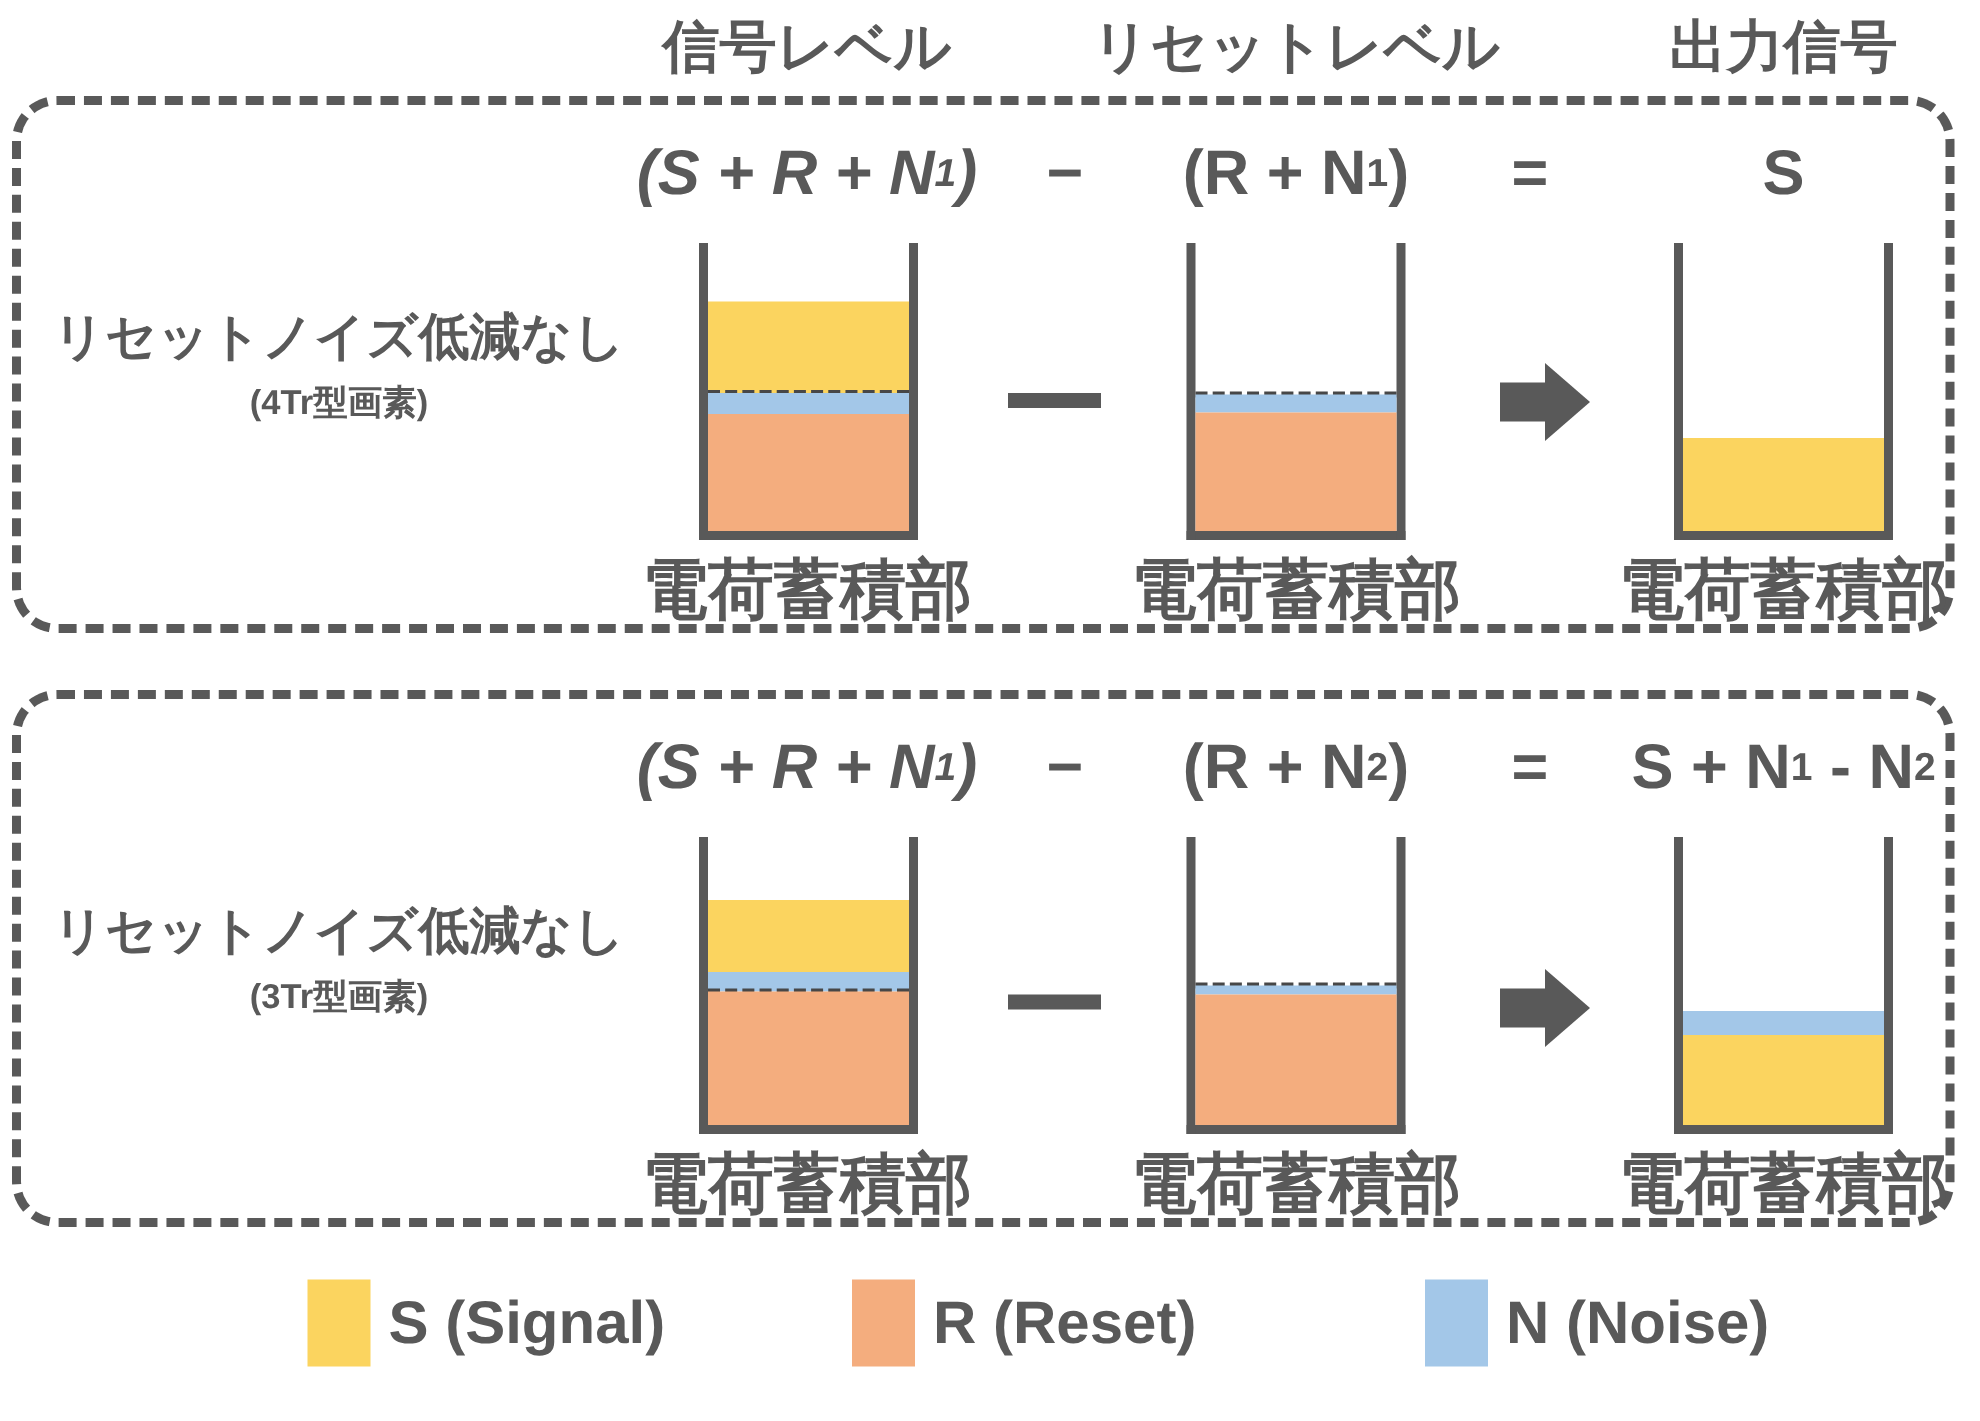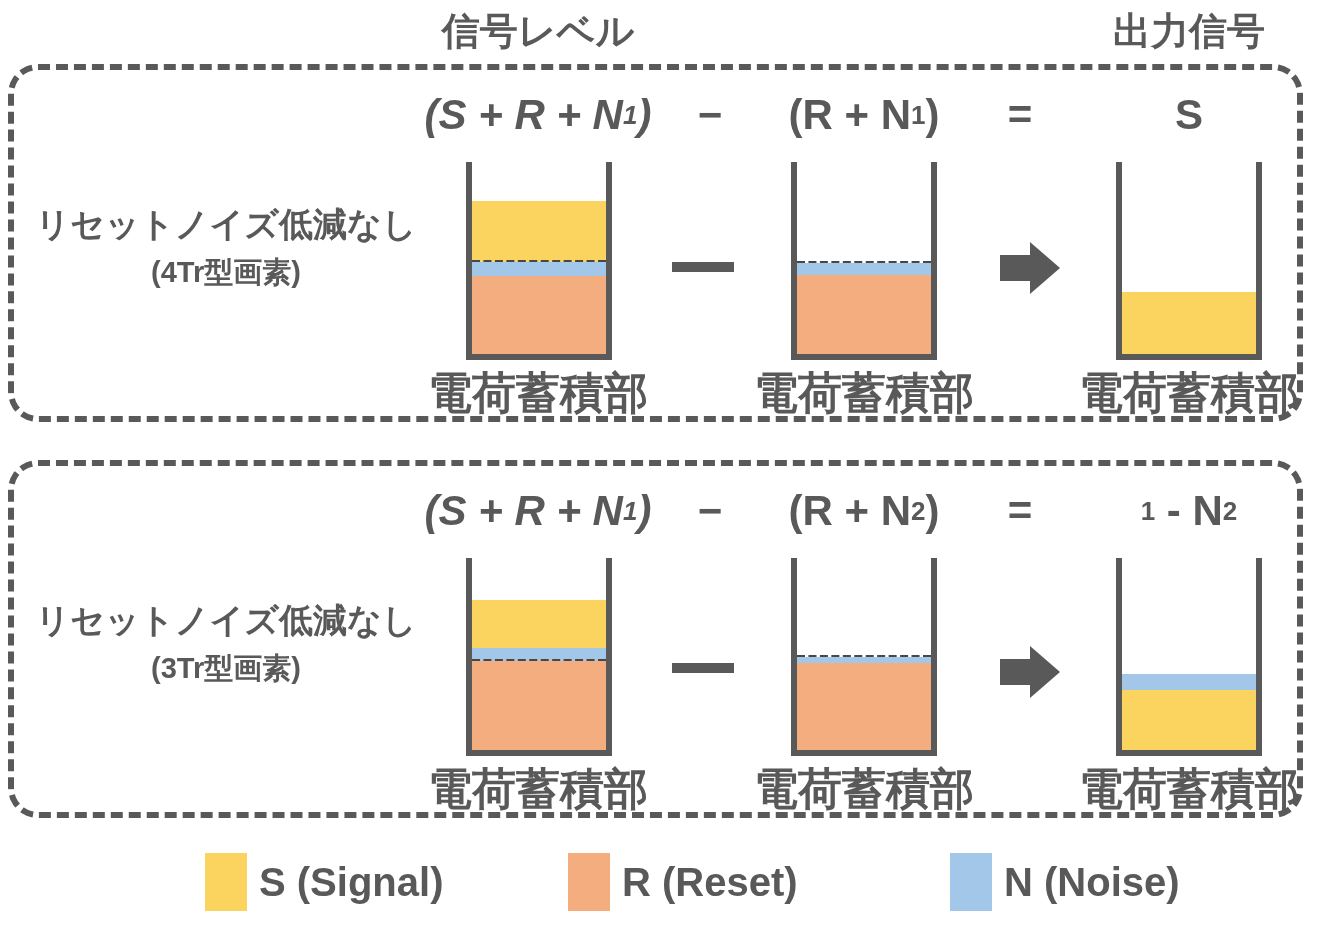--- a/index.html
+++ b/index.html
@@ -60,21 +60,21 @@
     text-align: center;
     font-size: 34px;
     white-space: nowrap;
   }
   .panel-label-2 {
     position: absolute;
     left: 7px;
     top: 183px;
     width: 410px;
     text-align: center;
-    font-size: 29px;
+    font-size: 23px;
     white-space: nowrap;
   }
 
   
   .f-term {
     position: absolute;
     top: 20px;
     height: 50px;
     display: flex;
     align-items: center;
@@ -180,20 +180,21 @@
   .legend-item.l3 { left: 950px; }
   .swatch { width: 42px; height: 58px; }
   .legend-label { font-size: 40px; white-space: nowrap; }
 </style>
 </head>
 <body>
 
 <div class="page">
 
   <div class="col-header h1">信号レベル</div>
+  <div class="col-header h2">リセットレベル</div>
   <div class="col-header h3">出力信号</div>
 
   <section class="panel p1">
     <div class="panel-label-1">リセットノイズ低減なし</div>
     <div class="panel-label-2">(4Tr型画素)</div>
 
     <div class="f-term ft1"><span>(S + R + N</span><span class="sub">1</span><span>)</span></div>
     <div class="f-term ftm"><span>−</span></div>
     <div class="f-term ft2"><span>(R + N</span><span class="sub">1</span><span>)</span></div>
     <div class="f-term fte"><span>=</span></div>
@@ -230,21 +231,21 @@
   </section>
 
   <section class="panel p2">
     <div class="panel-label-1">リセットノイズ低減なし</div>
     <div class="panel-label-2">(3Tr型画素)</div>
 
     <div class="f-term ft1"><span>(S + R + N</span><span class="sub">1</span><span>)</span></div>
     <div class="f-term ftm"><span>−</span></div>
     <div class="f-term ft2"><span>(R + N</span><span class="sub">2</span><span>)</span></div>
     <div class="f-term fte"><span>=</span></div>
-    <div class="f-term ftr"><span class="sub">1</span><span> - N</span><span class="sub">2</span></div>
+    <div class="f-term ftr"><span>S + N</span><span class="sub">1</span><span> - N</span><span class="sub">2</span></div>
 
     <div class="cap c1"></div>
     <div class="beaker c1">
       <div class="fill signal" style="top:42px;height:48px;"></div>
       <div class="fill noise" style="top:90px;height:13px;"></div>
       <div class="level-line" style="top:101px;"></div>
       <div class="fill reset" style="top:103px;height:89px;"></div>
     </div>
 
     <div class="minus-bar" style="top:197px;"></div>

